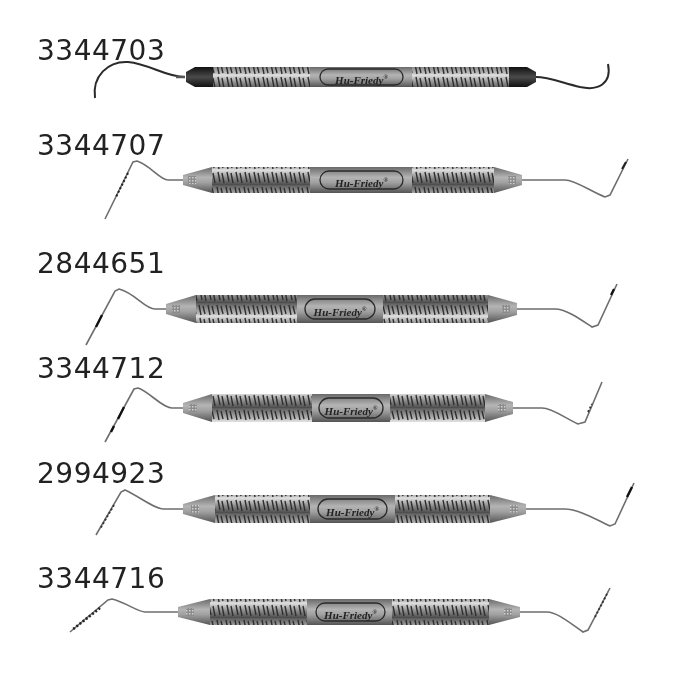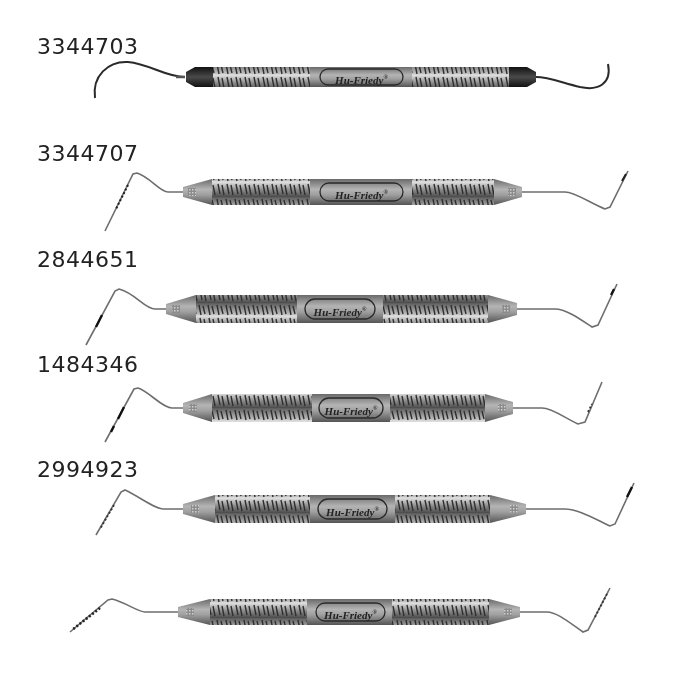--- a/index.html
+++ b/index.html
@@ -1,19 +1,19 @@
 <!DOCTYPE html>
 <html><head>
   <meta charset="utf-8">
   <style>
     html, body { margin: 0; padding: 0; background: #ffffff; }
     body { width: 700px; height: 700px; position: relative; overflow: hidden;
            font-family: "Liberation Sans", sans-serif; }
     .row { position: absolute; left: 0; width: 700px; height: 106px; }
-    .label { position: absolute; left: 37px; top: 0; font-size: 22px;
+    .label { position: absolute; left: 37px; top: 0; font-size: 28px;
              color: #222222; letter-spacing: 0.5px; font-family: "DejaVu Sans", sans-serif; font-weight: 400; }
     .instrument { position: absolute; left: 0; top: 0; width: 700px; height: 106px; }
     svg { display: block; }
   </style>
 </head>
 <body>
 
 <svg width="0" height="0" style="position:absolute">
   <defs>
     <linearGradient id="metal" x1="0" y1="0" x2="0" y2="1">
@@ -64,21 +64,21 @@
 
     <path d="M509 33 L527 33 L536 38 L536 48 L527 53 L509 53 Z" fill="url(#capBlack)"></path>
 
     <path d="M536 43 C548 43 560 48 580 53 C598 57 612 50 608 30" fill="none" stroke="#2a2a2a" stroke-width="2"></path>
   </svg>
   <div style="position:absolute;left:320px;top:35px;width:83px;height:16px;font:italic bold 11px 'Liberation Serif',serif;color:#222;text-align:center;line-height:16px;">
     <span>Hu-Friedy</span><sup style="font-size:6px">®</sup>
   </div>
 </div>
 
-<div class="row" style="top:141px">
+<div class="row" style="top:129px">
   <div class="label">3344707</div>
   <svg class="instrument" width="700" height="106" viewBox="0 0 700 106">
     <path d="M183 51 L168 51 C160 51 150 36 137 32 L133 33 L105 90" fill="none" stroke="#6e6e6e" stroke-width="1.6"></path>
     <path d="M128 44 L116 68" stroke="#222" stroke-width="2" stroke-dasharray="2 2"></path>
     <path d="M183 46 L212 38 L212 64 L183 56 Z" fill="url(#metalSmooth)"></path>
     <rect x="188" y="47" width="8" height="8" fill="url(#knurl)"></rect>
     <rect x="212" y="38" width="98" height="26" fill="url(#grip)"></rect>
     <rect x="310" y="38" width="102" height="26" fill="url(#metalSmooth)"></rect>
     <rect x="320" y="42" width="83" height="18" rx="9" fill="none" stroke="#2a2a2a" stroke-width="1.3"></rect>
     <rect x="412" y="38" width="82" height="26" fill="url(#grip)"></rect>
@@ -107,21 +107,21 @@
     <rect x="502" y="58" width="8" height="8" fill="url(#knurl)"></rect>
     <path d="M517 62 L555 62 C566 62 580 72 592 80 L598 78 L617 37" fill="none" stroke="#6e6e6e" stroke-width="1.6"></path>
     <path d="M611 48 L614 42" stroke="#111" stroke-width="2.2"></path>
   </svg>
   <div style="position:absolute;left:305px;top:52px;width:70px;height:20px;font:italic bold 11px 'Liberation Serif',serif;color:#222;text-align:center;line-height:20px;">
     <span>Hu-Friedy</span><sup style="font-size:6px">®</sup>
   </div>
 </div>
 
 <div class="row" style="top:352px">
-  <div class="label">1484346</div>
+  <div class="label">3344712</div>
   <svg class="instrument" width="700" height="106" viewBox="0 0 700 106">
     <path d="M183 56 L172 56 C162 56 150 40 138 36 L134 37 L105 90" fill="none" stroke="#6e6e6e" stroke-width="1.6"></path>
     <path d="M124 55 L118 67 M114 74 L111 80" stroke="#111" stroke-width="2.4"></path>
     <path d="M183 51 L212 42 L212 70 L183 61 Z" fill="url(#metalSmooth)"></path>
     <rect x="189" y="52" width="8" height="8" fill="url(#knurl)"></rect>
     <rect x="212" y="42" width="100" height="28" fill="url(#grip)"></rect>
     <rect x="312" y="42" width="78" height="28" fill="url(#metalSmooth)"></rect>
     <rect x="319" y="46" width="64" height="20" rx="10" fill="none" stroke="#2a2a2a" stroke-width="1.3"></rect>
     <rect x="390" y="42" width="95" height="28" fill="url(#grip)"></rect>
     <path d="M485 42 L513 50 L513 62 L485 70 Z" fill="url(#metalSmooth)"></path>
@@ -149,20 +149,21 @@
     <rect x="510" y="48" width="8" height="8" fill="url(#knurl)"></rect>
     <path d="M526 52 L565 52 C578 52 595 62 610 69 L615 67 L634 26" fill="none" stroke="#6e6e6e" stroke-width="1.6"></path>
     <path d="M627 40 L632 30" stroke="#111" stroke-width="2.4"></path>
   </svg>
   <div style="position:absolute;left:318px;top:42px;width:69px;height:20px;font:italic bold 11px 'Liberation Serif',serif;color:#222;text-align:center;line-height:20px;">
     <span>Hu-Friedy</span><sup style="font-size:6px">®</sup>
   </div>
 </div>
 
 <div class="row" style="top:562px">
+  <div class="label">3344716</div>
   <svg class="instrument" width="700" height="106" viewBox="0 0 700 106">
     <path d="M178 50 L145 50 C138 50 125 40 112 37 L108 38 L70 70" fill="none" stroke="#6e6e6e" stroke-width="1.6"></path>
     <path d="M100 46 L72 68" stroke="#222" stroke-width="2.6" stroke-dasharray="2 2"></path>
     <path d="M178 45 L210 37 L210 63 L178 55 Z" fill="url(#metalSmooth)"></path>
     <rect x="186" y="46" width="8" height="8" fill="url(#knurl)"></rect>
     <rect x="210" y="37" width="97" height="26" fill="url(#grip)"></rect>
     <rect x="307" y="37" width="85" height="26" fill="url(#metalSmooth)"></rect>
     <rect x="316" y="41" width="69" height="18" rx="9" fill="none" stroke="#2a2a2a" stroke-width="1.3"></rect>
     <rect x="392" y="37" width="97" height="26" fill="url(#grip)"></rect>
     <path d="M489 37 L520 45 L520 55 L489 63 Z" fill="url(#metalSmooth)"></path>

